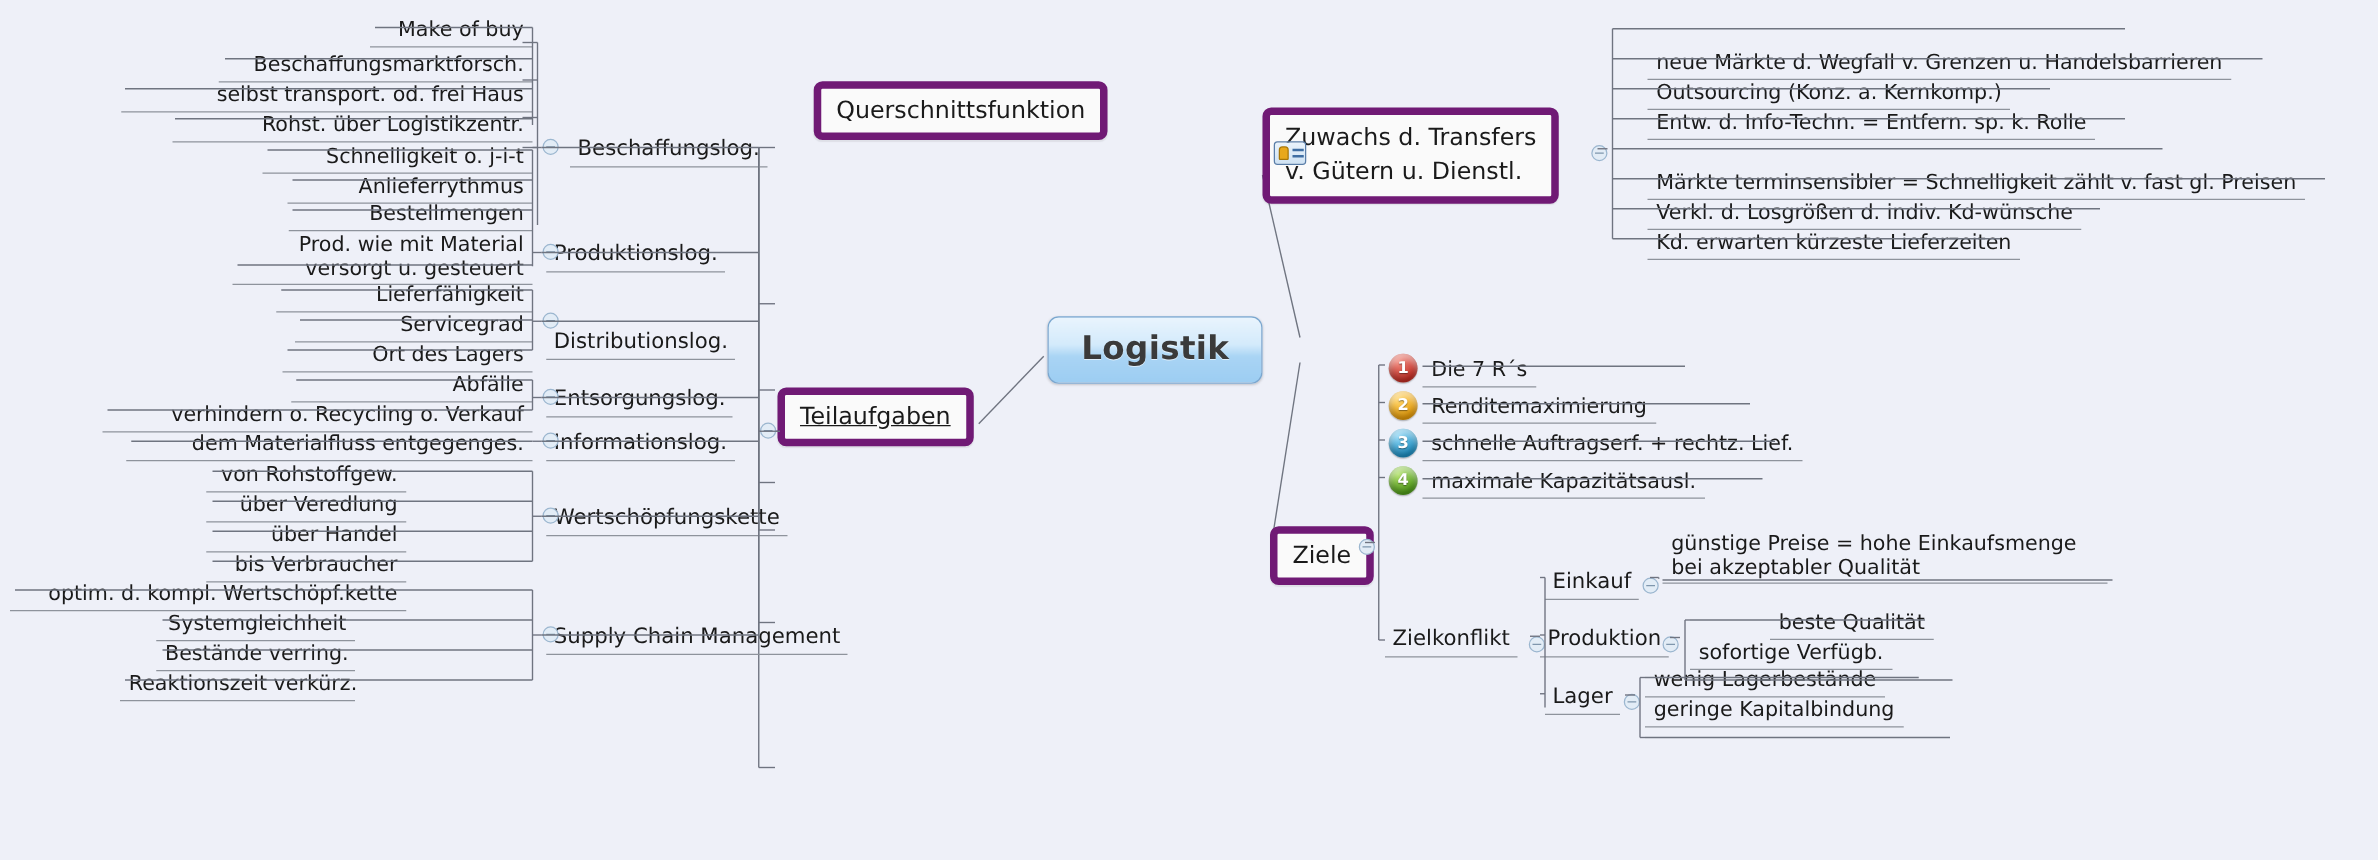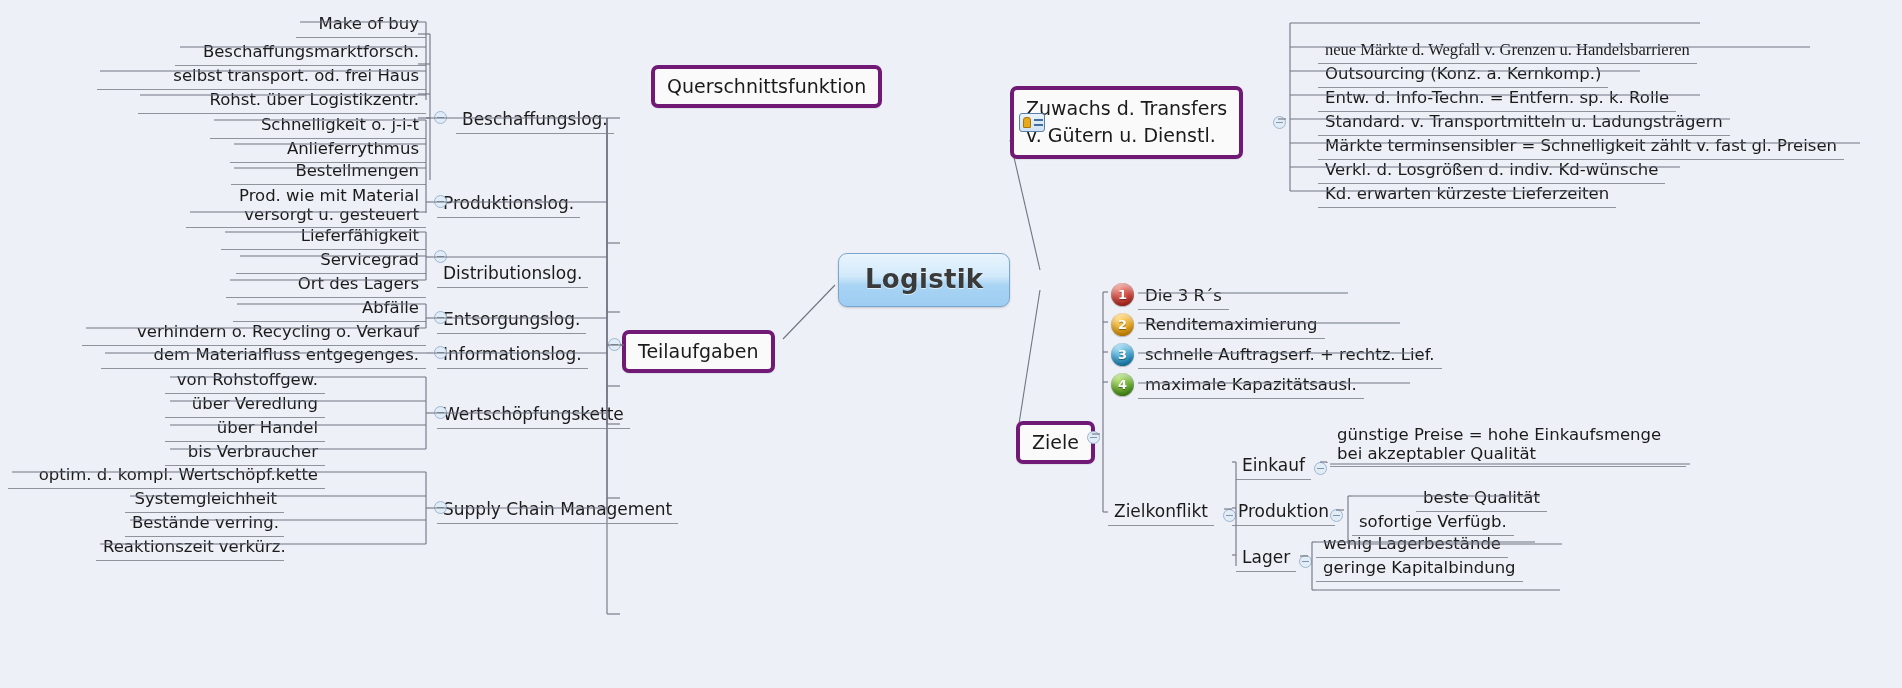--- a/index.html
+++ b/index.html
@@ -31,21 +31,21 @@
   }
   .leaf.right{text-align:left;}
   .leaf.left{text-align:right;}
   .leaf.two{line-height:19px;padding-top:1px;}
 
   
   .boxed{
     font-size:19px;
     line-height:24px;
     padding:5px 12px 6px 12px;
-    border:4px solid #701a75;
+    border:6px solid #701a75;
     border-radius:7px;
     background:#fafafa;
     box-shadow:0 1px 1px rgba(0,0,0,.07);
   }
 
   
   .branch{
     font-size:17px;
     line-height:22px;
     padding:2px 6px 3px 6px;
@@ -148,21 +148,21 @@
       <path d="M430,64 L418,64"></path>
       <path d="M430,94 L418,94"></path>
       <path d="M430,118 L418,118"></path>
     </g>
   </svg>
 
   <div id="root" style="left:838px;top:253px;">Logistik</div>
 
   <div class="node boxed" style="left:651px;top:65px;">Querschnittsfunktion</div>
 
-  <div class="node boxed" style="left:622px;top:330px;">Teilaufgaben</div>
+  <div class="node boxed" style="left:622px;top:310px;text-decoration:underline;">Teilaufgaben</div>
   <div class="collapser" style="left:608px;top:338px;"></div>
 
   <div class="node branch" style="left:437px;top:106px;margin-left:19px;">Beschaffungslog.</div>
   <div class="collapser" style="left:434px;top:111px;"></div>
   <div class="node leaf left" style="left:296px;top:12px;width:130px;">Make of buy</div>
   <div class="node leaf left" style="left:175px;top:40px;width:251px;">Beschaffungsmarktforsch.</div>
   <div class="node leaf left" style="left:97px;top:64px;width:329px;">selbst transport. od. frei Haus</div>
   <div class="node leaf left" style="left:138px;top:88px;width:288px;">Rohst. über Logistikzentr.</div>
 
   <div class="node branch" style="left:437px;top:190px;">Produktionslog.</div>
@@ -207,33 +207,32 @@
     <span>Zuwachs d. Transfers</span><br>
     <span>v. Gütern u. Dienstl.</span>
   </div>
   <div class="idcard" style="left:1019px;top:113px;">
     <span class="head"></span>
     <span class="l1"></span>
     <span class="l2"></span>
   </div>
   <div class="collapser" style="left:1273px;top:116px;"></div>
 
-  <div class="node leaf right" style="left:1318px;top:38px;font-family:Liberation Serif, serif;">neue Märkte d. Wegfall v. Grenzen u. Handelsbarrieren</div>
+  <div class="node leaf right" style="left:1318px;top:38px;">neue Märkte d. Wegfall v. Grenzen u. Handelsbarrieren</div>
   <div class="node leaf right" style="left:1318px;top:62px;">Outsourcing (Konz. a. Kernkomp.)</div>
   <div class="node leaf right" style="left:1318px;top:86px;">Entw. d. Info-Techn. = Entfern. sp. k. Rolle</div>
-  <div class="node leaf right" style="left:1318px;top:110px;">Standard. v. Transportmitteln u. Ladungsträgern</div>
   <div class="node leaf right" style="left:1318px;top:134px;">Märkte terminsensibler = Schnelligkeit zählt v. fast gl. Preisen</div>
   <div class="node leaf right" style="left:1318px;top:158px;">Verkl. d. Losgrößen d. indiv. Kd-wünsche</div>
   <div class="node leaf right" style="left:1318px;top:182px;">Kd. erwarten kürzeste Lieferzeiten</div>
 
   <div class="node boxed" style="left:1016px;top:421px;">Ziele</div>
   <div class="collapser" style="left:1087px;top:431px;"></div>
 
   <div class="badge b1" style="left:1111px;top:283px;">1</div>
-  <div class="node leaf right" style="left:1138px;top:284px;">Die 3 R´s</div>
+  <div class="node leaf right" style="left:1138px;top:284px;">Die 7 R´s</div>
   <div class="badge b2" style="left:1111px;top:313px;">2</div>
   <div class="node leaf right" style="left:1138px;top:313px;">Renditemaximierung</div>
   <div class="badge b3" style="left:1111px;top:343px;">3</div>
   <div class="node leaf right" style="left:1138px;top:343px;">schnelle Auftragserf. + rechtz. Lief.</div>
   <div class="badge b4" style="left:1111px;top:373px;">4</div>
   <div class="node leaf right" style="left:1138px;top:373px;">maximale Kapazitätsausl.</div>
 
   <div class="node branch" style="left:1108px;top:498px;">Zielkonflikt</div>
   <div class="collapser" style="left:1223px;top:509px;"></div>
 

